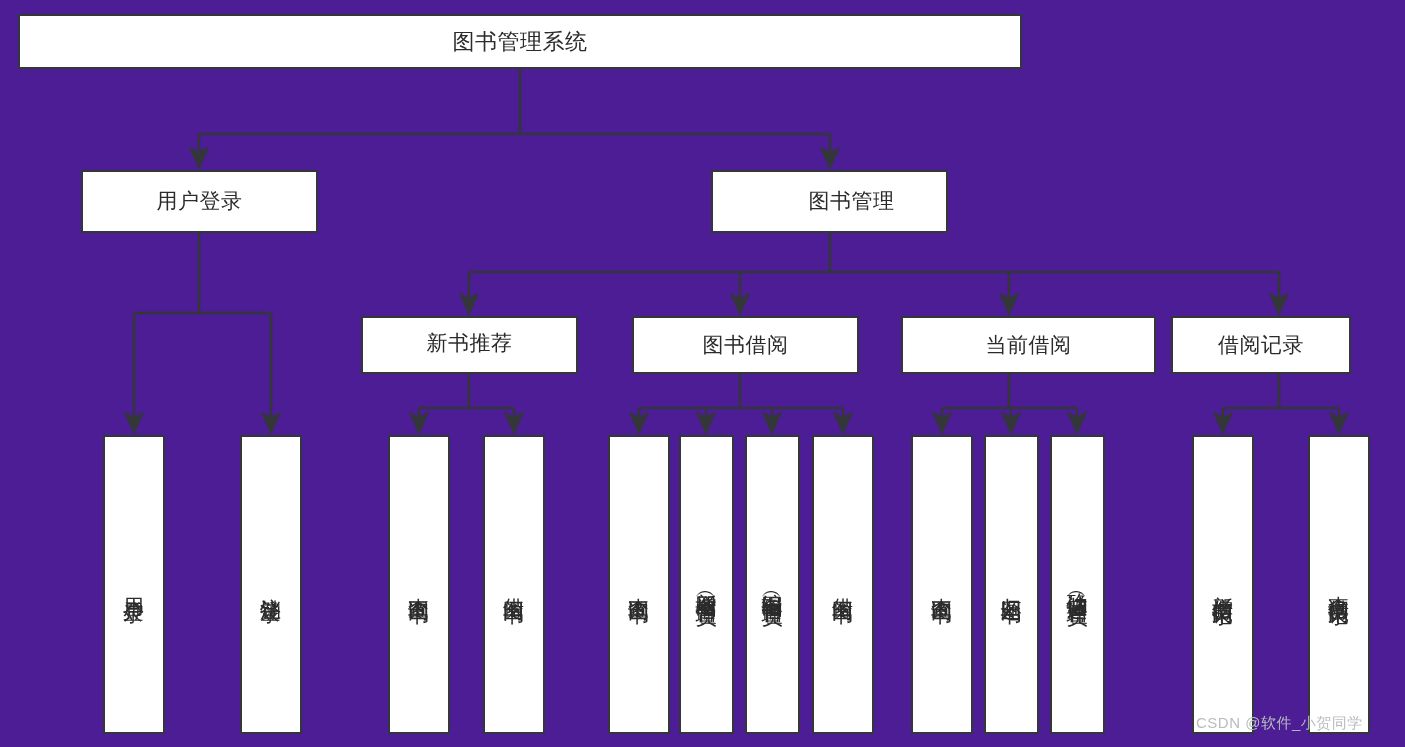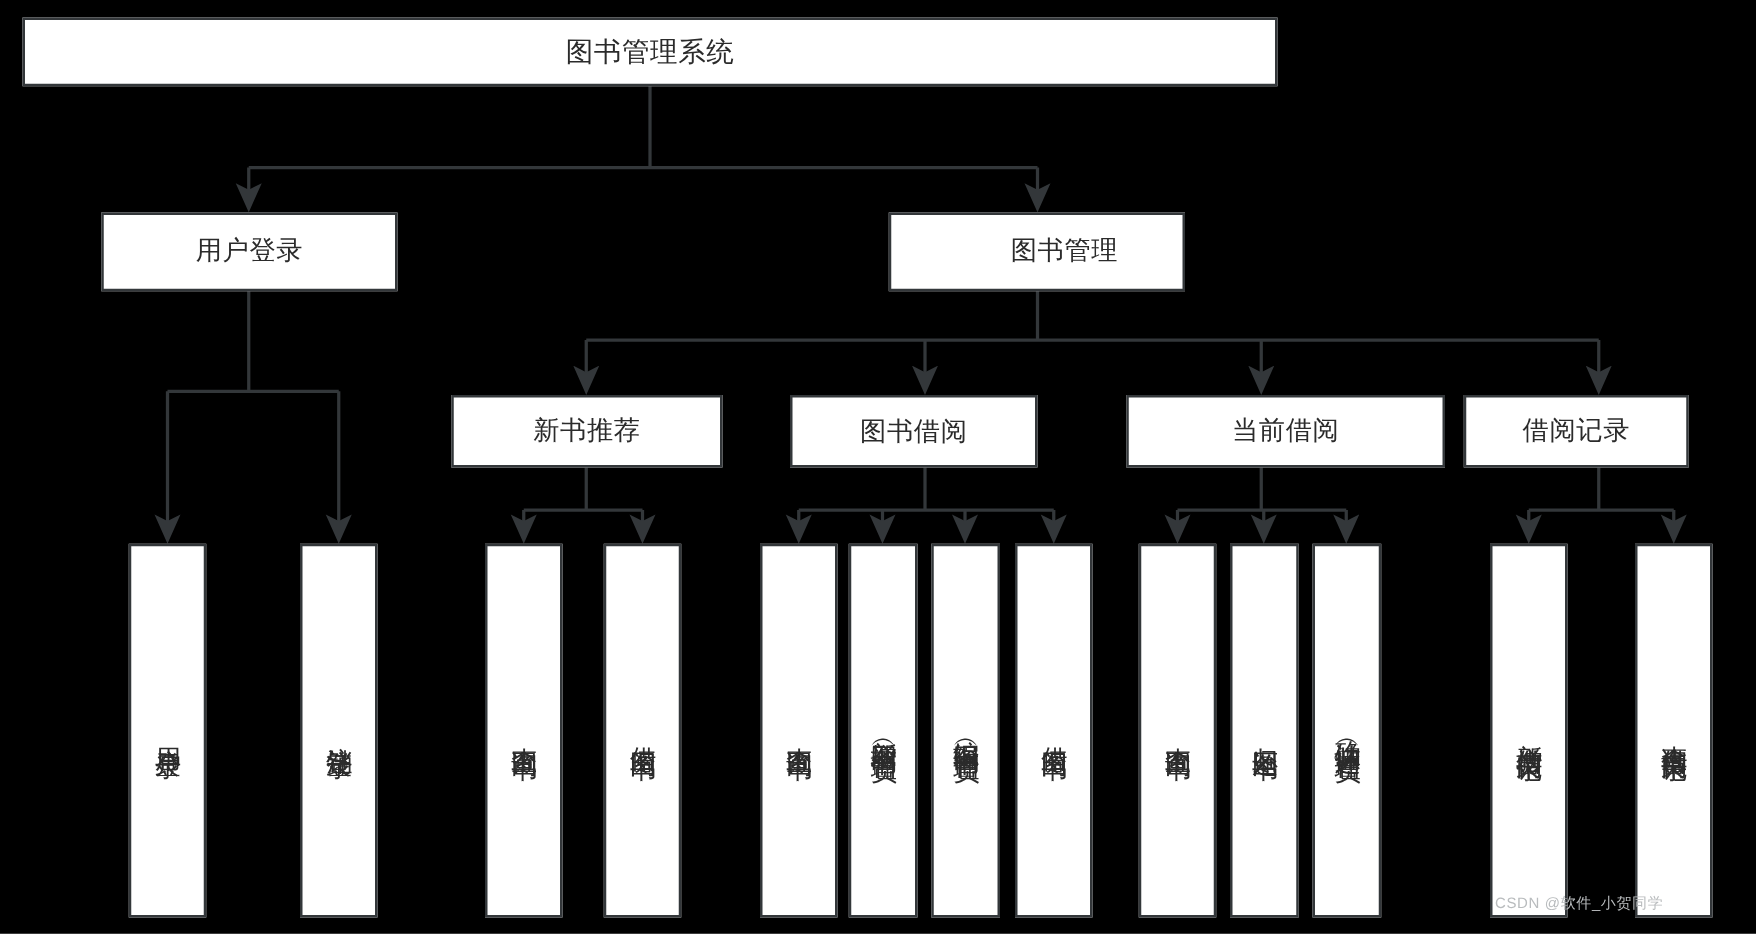--- a/index.html
+++ b/index.html
@@ -10,21 +10,21 @@
   body {
     width: 1405px;
     height: 747px;
     font-family: "Liberation Sans", "DejaVu Sans", sans-serif;
     overflow: hidden;
   }
   #diagram-root {
     position: relative;
     width: 1405px;
     height: 747px;
-    background: #000000;
+    background: #4c1d95;
   }
   svg.edges {
     position: absolute;
     left: 0;
     top: 0;
     width: 1405px;
     height: 747px;
   }
   .node {
     position: absolute;
@@ -53,21 +53,21 @@
     writing-mode: vertical-rl;
     text-orientation: upright;
     font-size: 21px;
     letter-spacing: 2px;
     line-height: 1.0;
     white-space: nowrap;
   }
   #root-node .label { font-size: 22px; }
   .watermark {
     position: absolute;
-    font-size: 12px;
+    font-size: 15px;
     color: #b9bcbe;
     white-space: nowrap;
     letter-spacing: 0.5px;
     pointer-events: none;
   }
 </style>
 </head>
 <body>
 
 <div id="diagram-root">
@@ -126,24 +126,24 @@
     <span class="label">图书管理系统</span>
   </div>
 
   <div class="node horiz" style="left: 81px; top: 170px; width: 237px; height: 63px; border-color: rgb(51, 55, 58); background: rgb(255, 255, 255); color: rgb(43, 43, 43);">
     <span class="label">用户登录</span>
   </div>
   <div class="node horiz" style="left: 711px; top: 170px; width: 237px; height: 63px; border-color: rgb(51, 55, 58); background: rgb(255, 255, 255); color: rgb(43, 43, 43); padding-left: 44px;">
     <span class="label">图书管理</span>
   </div>
 
-  <div class="node horiz" style="left: 361px; top: 316px; width: 217px; height: 58px; border-color: rgb(51, 55, 58); background: rgb(255, 255, 255); color: rgb(43, 43, 43);">
+  <div class="node horiz" style="left: 361px; top: 316px; width: 217px; height: 58px; border-color: rgb(51, 55, 58); background: rgb(255, 255, 255); color: rgb(43, 43, 43); font-family: Liberation Mono, monospace;">
     <span class="label">新书推荐</span>
   </div>
-  <div class="node horiz" style="left: 632px; top: 316px; width: 198px; height: 58px; border-color: rgb(51, 55, 58); background: rgb(255, 255, 255); color: rgb(43, 43, 43); font-family: Liberation Serif, serif;">
+  <div class="node horiz" style="left: 632px; top: 316px; width: 227px; height: 58px; border-color: rgb(51, 55, 58); background: rgb(255, 255, 255); color: rgb(43, 43, 43);">
     <span class="label">图书借阅</span>
   </div>
   <div class="node horiz" style="left: 901px; top: 316px; width: 255px; height: 58px; border-color: rgb(51, 55, 58); background: rgb(255, 255, 255); color: rgb(43, 43, 43);">
     <span class="label">当前借阅</span>
   </div>
   <div class="node horiz" style="left: 1171px; top: 316px; width: 180px; height: 58px; border-color: rgb(51, 55, 58); background: rgb(255, 255, 255); color: rgb(43, 43, 43);">
     <span class="label">借阅记录</span>
   </div>
 
   <div class="node vert" style="left: 103px; top: 435px; width: 62px; height: 299px; border-color: rgb(51, 55, 58); background: rgb(255, 255, 255); color: rgb(43, 43, 43);">

